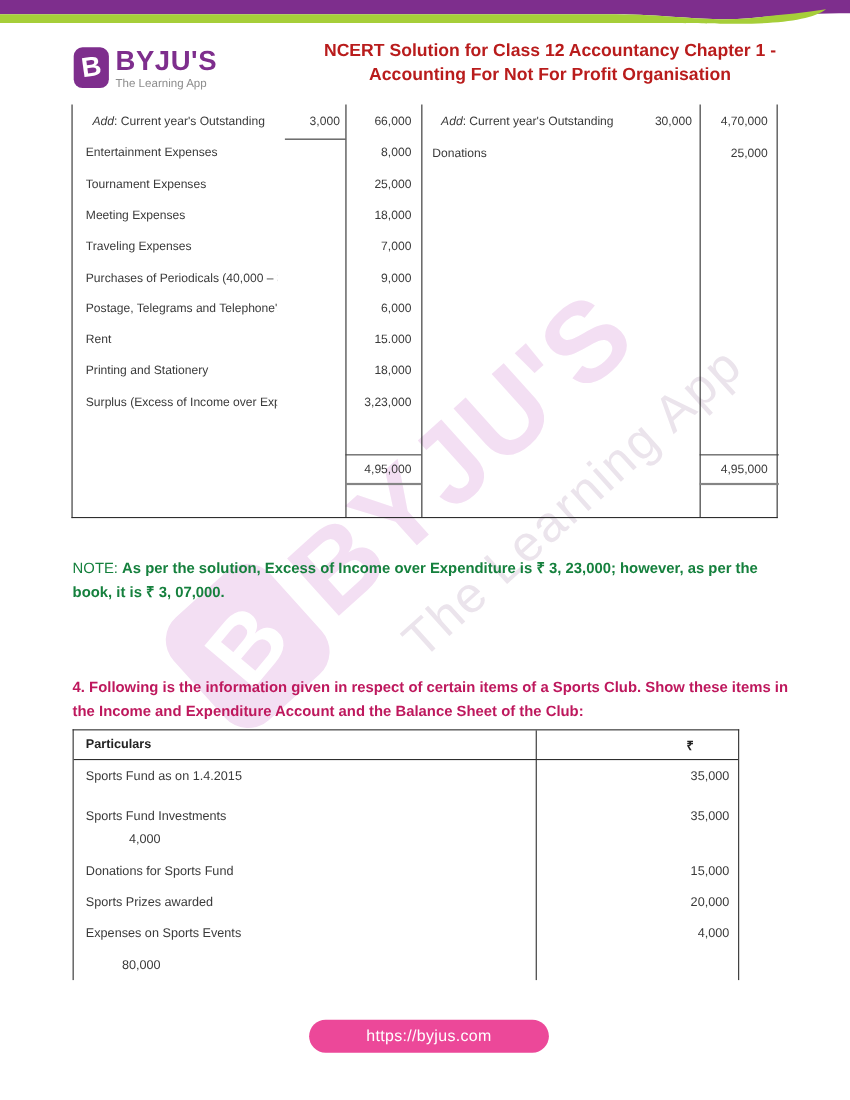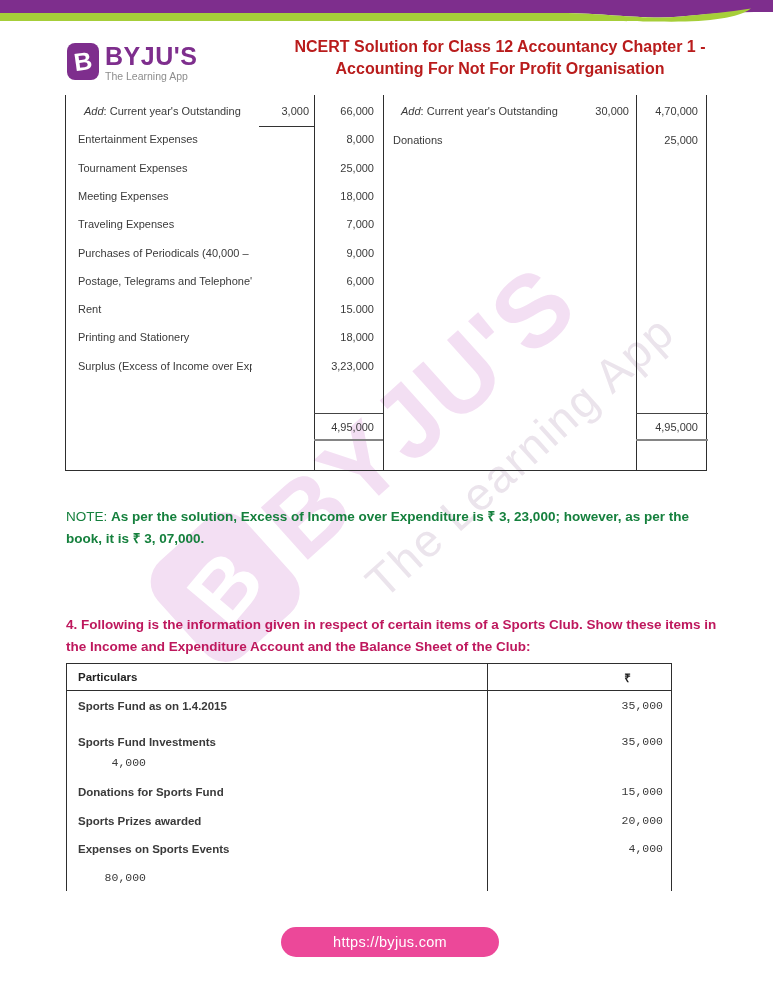--- a/index.html
+++ b/index.html
@@ -92,22 +92,22 @@
     font-size:11.5px; color:#3a3a3a;
   }
   .sports .vline { border-left:1.5px solid #2e2e2e; left:420px; }
   .sports .hdr {
     position:absolute; top:0; left:0; right:0; height:27px;
     border-bottom:1.5px solid #2e2e2e; display:flex; align-items:center; font-weight:bold; color:#222;
   }
   .sports .hdr .h1 { flex:1; padding-left:11px; }
   .sports .hdr .h2 { width:87px; text-align:center; }
   .srow { position:absolute; left:0; right:0; height:29px; display:flex; align-items:center; }
-  .srow .lbl { flex:1; padding-left:11px;font-weight:bold; }
-  .srow .val { width:87px; text-align:right; padding-right:8px;font-family:Liberation Mono, monospace; }
+  .srow .lbl { flex:1; padding-left:11px; }
+  .srow .val { width:87px; text-align:right; padding-right:8px; }
 
   
   .footer-pill {
     position:absolute; left:281px; top:927px; width:218px; height:30px; z-index:3;
     background:#ec4899; border-radius:15px; color:#fff;
     display:flex; align-items:center; justify-content:center;
     font-size:14.5px; letter-spacing:0.3px;
   }
 </style>
 </head>

